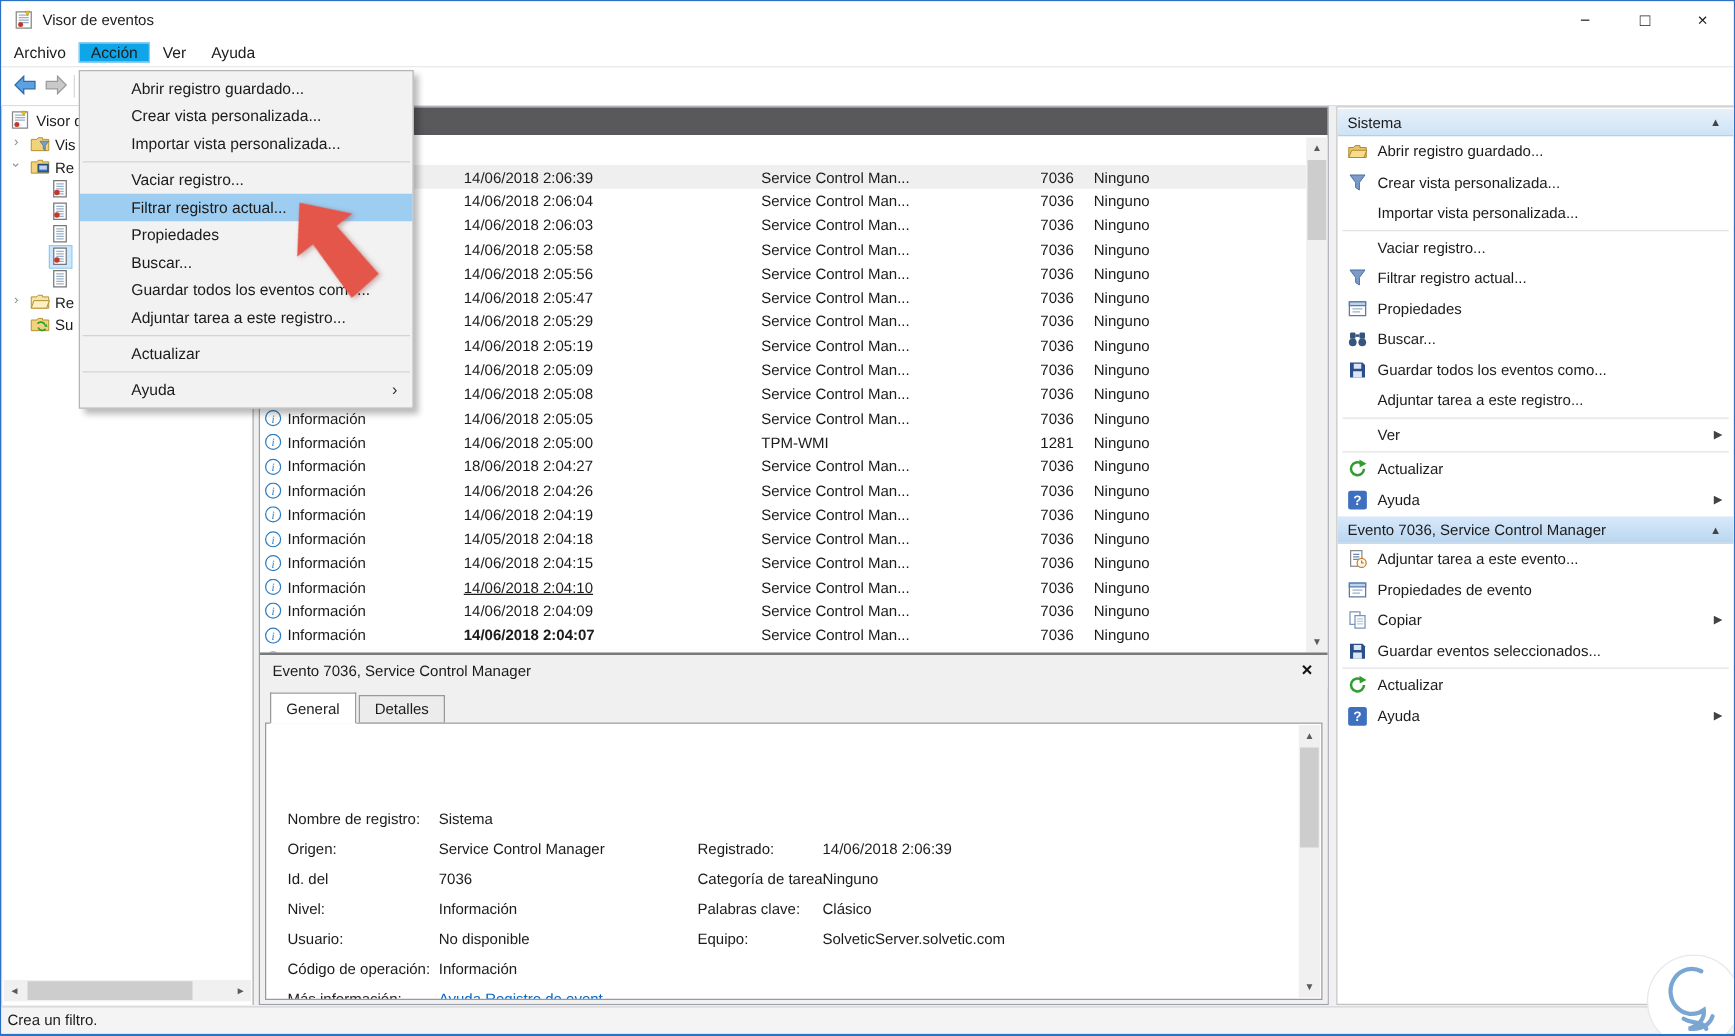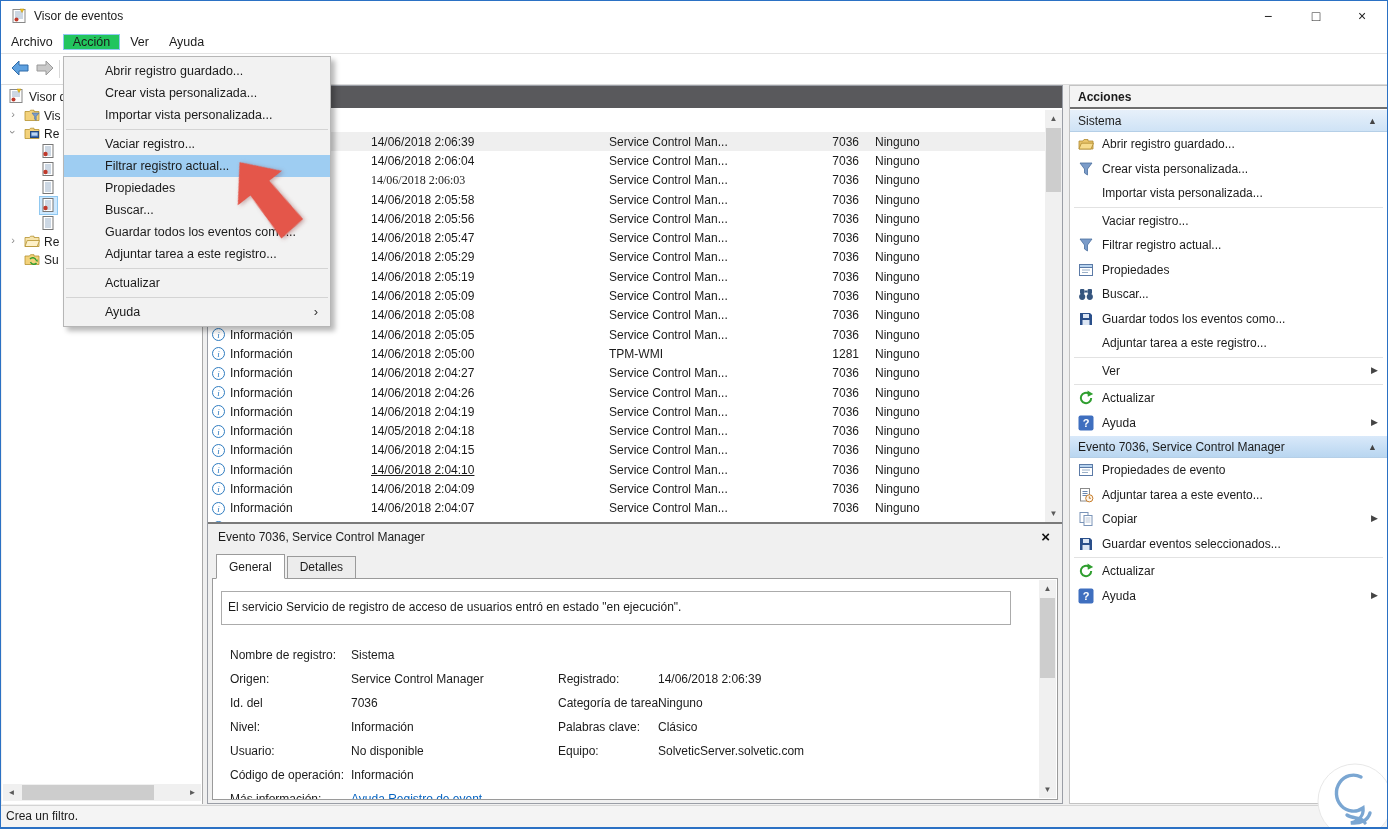--- a/index.html
+++ b/index.html
@@ -9,21 +9,21 @@
   
   #titlebar { position:absolute; left:0; top:0; right:0; height:30px; background:#fff; }
   #title-icon { position:absolute; left:10px; top:7px; width:16px; height:16px; }
   #title-text { position:absolute; left:33px; top:8px; font-size:12px; }
   .win-ctrl { position:absolute; top:0; width:46px; height:30px; text-align:center; line-height:30px; font-size:14px; color:#222; cursor:default; }
   #btn-min { right:96px; } #btn-max { right:48px; } #btn-close { right:2px; }
 
   
   #menubar { position:absolute; left:0; top:30px; right:0; height:23px; background:#fff; border-bottom:1px solid #e3e3e3; }
   .mb-item { display:inline-block; padding:3px 10px; margin-top:1px; font-size:12.5px; }
-  .mb-item.active { background:#22c55e; border:1px solid #90c8f0; padding:0 9px; }
+  .mb-item.active { background:#0ea5e9; border:1px solid #90c8f0; padding:0 9px; }
 
   
   #toolbar { position:absolute; left:0; top:53px; right:0; height:31px; background:#fff; border-bottom:1px solid #dcdcdc; }
   .tb-btn { position:absolute; top:5px; width:22px; height:20px; }
   #tb-sep { position:absolute; left:58px; top:6px; width:1px; height:18px; background:#d9d9d9; }
 
   
   #sidebar { position:absolute; left:1px; top:84px; width:201px; bottom:23px; background:#fff; border-right:1px solid #a9a9a9; overflow:hidden; }
   .tree-row { position:absolute; left:0; height:19px; width:100%; white-space:nowrap; }
   .tree-chev { position:absolute; top:2px; font-size:11px; color:#8a8a8a; width:10px; text-align:center; }
@@ -279,21 +279,21 @@
           <div class="cell c1" style="padding-left: 12px;">14/06/2018 2:06:04</div>
           <div class="cell c2" style="padding-left: 8px;">Service Control Man...</div>
           <div class="cell c3 right">7036</div>
           <div class="cell c4" style="padding-left: 8px;">Ninguno</div>
         </div>
         <div class="row">
           <div class="cell c0 lvl">
             <span class="info-ico">i</span>
             <span>Información</span>
           </div>
-          <div class="cell c1" style="padding-left: 12px; font-family: Liberation Serif, serif;">14/06/2018 2:06:03</div>
+          <div class="cell c1" style="padding-left: 12px;">14/06/2018 2:06:03</div>
           <div class="cell c2" style="padding-left: 8px;">Service Control Man...</div>
           <div class="cell c3 right">7036</div>
           <div class="cell c4" style="padding-left: 8px;">Ninguno</div>
         </div>
         <div class="row">
           <div class="cell c0 lvl">
             <span class="info-ico">i</span>
             <span>Información</span>
           </div>
           <div class="cell c1" style="padding-left: 12px;">14/06/2018 2:05:58</div>
@@ -379,21 +379,21 @@
           <div class="cell c1" style="padding-left: 12px;">14/06/2018 2:05:00</div>
           <div class="cell c2" style="padding-left: 8px;">TPM-WMI</div>
           <div class="cell c3 right">1281</div>
           <div class="cell c4" style="padding-left: 8px;">Ninguno</div>
         </div>
         <div class="row">
           <div class="cell c0 lvl">
             <span class="info-ico">i</span>
             <span>Información</span>
           </div>
-          <div class="cell c1" style="padding-left: 12px;">14/06/2018 2:04:27</div>
+          <div class="cell c1" style="padding-left: 12px;">18/06/2018 2:04:27</div>
           <div class="cell c2" style="padding-left: 8px;">Service Control Man...</div>
           <div class="cell c3 right">7036</div>
           <div class="cell c4" style="padding-left: 8px;">Ninguno</div>
         </div>
         <div class="row">
           <div class="cell c0 lvl">
             <span class="info-ico">i</span>
             <span>Información</span>
           </div>
           <div class="cell c1" style="padding-left: 12px;">14/06/2018 2:04:26</div>
@@ -449,21 +449,21 @@
           <div class="cell c1" style="padding-left: 12px;">14/06/2018 2:04:09</div>
           <div class="cell c2" style="padding-left: 8px;">Service Control Man...</div>
           <div class="cell c3 right">7036</div>
           <div class="cell c4" style="padding-left: 8px;">Ninguno</div>
         </div>
         <div class="row">
           <div class="cell c0 lvl">
             <span class="info-ico">i</span>
             <span>Información</span>
           </div>
-          <div class="cell c1" style="padding-left: 12px;">14/06/2018 2:04:07</div>
+          <div class="cell c1" style="padding-left: 12px; font-weight: bold;">14/06/2018 2:04:07</div>
           <div class="cell c2" style="padding-left: 8px;">Service Control Man...</div>
           <div class="cell c3 right">7036</div>
           <div class="cell c4" style="padding-left: 8px;">Ninguno</div>
         </div>
         <div class="row">
           <div class="cell c0 lvl">
             <span class="info-ico">i</span>
             <span>Información</span>
           </div>
           <div class="cell c1" style="padding-left: 12px;"></div>
@@ -481,21 +481,20 @@
     <div id="preview">
       <div id="pv-head">
         <span>Evento 7036, Service Control Manager</span>
         <span id="pv-close">×</span>
       </div>
       <div class="tabs">
         <div class="tab active">General</div>
         <div class="tab">Detalles</div>
       </div>
       <div id="pv-content">
-        <div id="pv-msgbox">El servicio Servicio de registro de acceso de usuarios entró en estado "en ejecución".</div>
         <div id="pv-fields">
             <div class="f-row">
               <span class="f-l1">Nombre de registro:</span>
               <span class="f-v1">Sistema</span>
             </div>
             <div class="f-row">
               <span class="f-l1">Origen:</span>
               <span class="f-v1">Service Control Manager</span>
               <span class="f-l2">Registrado:</span>
               <span class="f-v2">14/06/2018 2:06:39</span>
@@ -530,21 +529,20 @@
         <div id="pv-vscroll">
           <span class="vs-arrow" style="top:0">▲</span>
           <span class="vs-arrow" style="bottom:0">▼</span>
           <span id="pv-thumb"></span>
         </div>
       </div>
     </div>
   </div>
 
   <div id="actions">
-    <div id="actions-head">Acciones</div>
     <div id="actions-body">
         <div class="sec-head"><span>Sistema</span><span class="sec-collapse">▲</span></div>
         <div class="act-item">
           <span class="act-ico"><svg viewBox="0 0 16 16" width="16" height="16">
               <path d="M1 5 h4 l1-1.5 h4 V5 h5 v8 H1 Z" fill="#e9c46a" stroke="#b08a30" stroke-width=".8"></path>
               <path d="M1 13 L3.4 7.2 H15.5 L13 13 Z" fill="#f7dc8e" stroke="#b08a30" stroke-width=".8"></path>
             </svg></span>
           <span class="act-lbl">Abrir registro guardado...</span>
         </div>
         <div class="act-item">
@@ -615,37 +613,37 @@
           <span class="act-ico"><svg viewBox="0 0 16 16" width="16" height="16">
               <rect x=".5" y=".5" width="15" height="15" rx="2" fill="#3f6fbf"></rect>
               <text x="8" y="12" text-anchor="middle" font-size="11" font-family="Liberation Sans" fill="#fff" font-weight="bold">?</text>
             </svg></span>
           <span class="act-lbl">Ayuda</span>
           <span class="act-sub">▶</span>
         </div>
         <div class="sec-head dark"><span>Evento 7036, Service Control Manager</span><span class="sec-collapse">▲</span></div>
         <div class="act-item">
           <span class="act-ico"><svg viewBox="0 0 16 16" width="16" height="16">
-              <rect x="1.5" y="2.5" width="13" height="11" fill="#fff" stroke="#5b7aa6"></rect>
-              <rect x="1.5" y="2.5" width="13" height="3" fill="#b8d4f0" stroke="#5b7aa6"></rect>
-              <line x1="4" y1="8" x2="12" y2="8" stroke="#9ab0c8"></line>
-              <line x1="4" y1="10.5" x2="10" y2="10.5" stroke="#9ab0c8"></line>
-            </svg></span>
-          <span class="act-lbl">Propiedades de evento</span>
-        </div>
-        <div class="act-item">
-          <span class="act-ico"><svg viewBox="0 0 16 16" width="16" height="16">
               <rect x="2.5" y="1.5" width="9" height="12.5" fill="#fff" stroke="#8a8a8a"></rect>
               <line x1="4.5" y1="4.5" x2="9.5" y2="4.5" stroke="#6a87b0"></line>
               <line x1="4.5" y1="6.5" x2="9.5" y2="6.5" stroke="#6a87b0"></line>
               <line x1="4.5" y1="8.5" x2="9.5" y2="8.5" stroke="#6a87b0"></line>
               <circle cx="11.3" cy="11.3" r="3.6" fill="#fdf6ec" stroke="#c87d2a"></circle>
               <path d="M11.3 9.3 v2 h1.6" stroke="#c87d2a" fill="none"></path>
             </svg></span>
           <span class="act-lbl">Adjuntar tarea a este evento...</span>
+        </div>
+        <div class="act-item">
+          <span class="act-ico"><svg viewBox="0 0 16 16" width="16" height="16">
+              <rect x="1.5" y="2.5" width="13" height="11" fill="#fff" stroke="#5b7aa6"></rect>
+              <rect x="1.5" y="2.5" width="13" height="3" fill="#b8d4f0" stroke="#5b7aa6"></rect>
+              <line x1="4" y1="8" x2="12" y2="8" stroke="#9ab0c8"></line>
+              <line x1="4" y1="10.5" x2="10" y2="10.5" stroke="#9ab0c8"></line>
+            </svg></span>
+          <span class="act-lbl">Propiedades de evento</span>
         </div>
         <div class="act-item">
           <span class="act-ico"><svg viewBox="0 0 16 16" width="16" height="16">
               <rect x="2" y="1.5" width="8" height="10" fill="#fff" stroke="#7a94b8"></rect>
               <rect x="6" y="4.5" width="8" height="10" fill="#fff" stroke="#7a94b8"></rect>
               <g stroke="#b9c6d8">
                 <line x1="7.5" y1="7" x2="12.5" y2="7"></line>
                 <line x1="7.5" y1="9" x2="12.5" y2="9"></line>
                 <line x1="7.5" y1="11" x2="12.5" y2="11"></line>
               </g>

